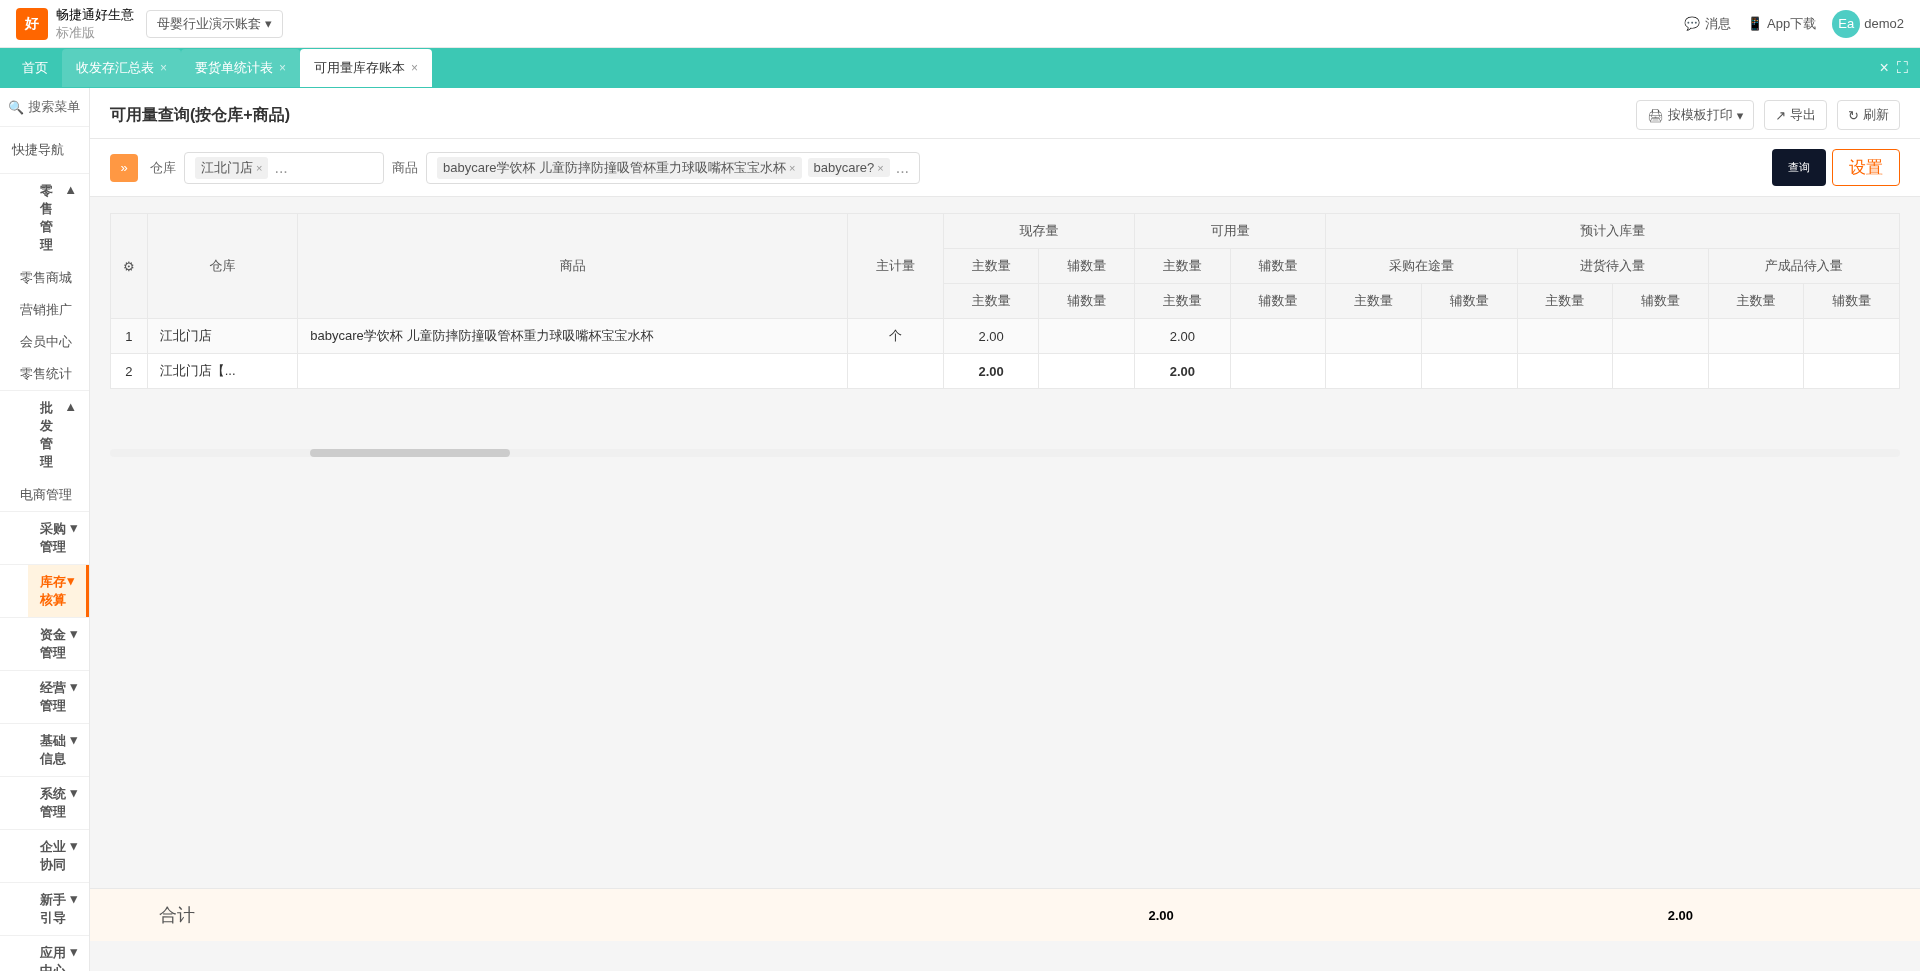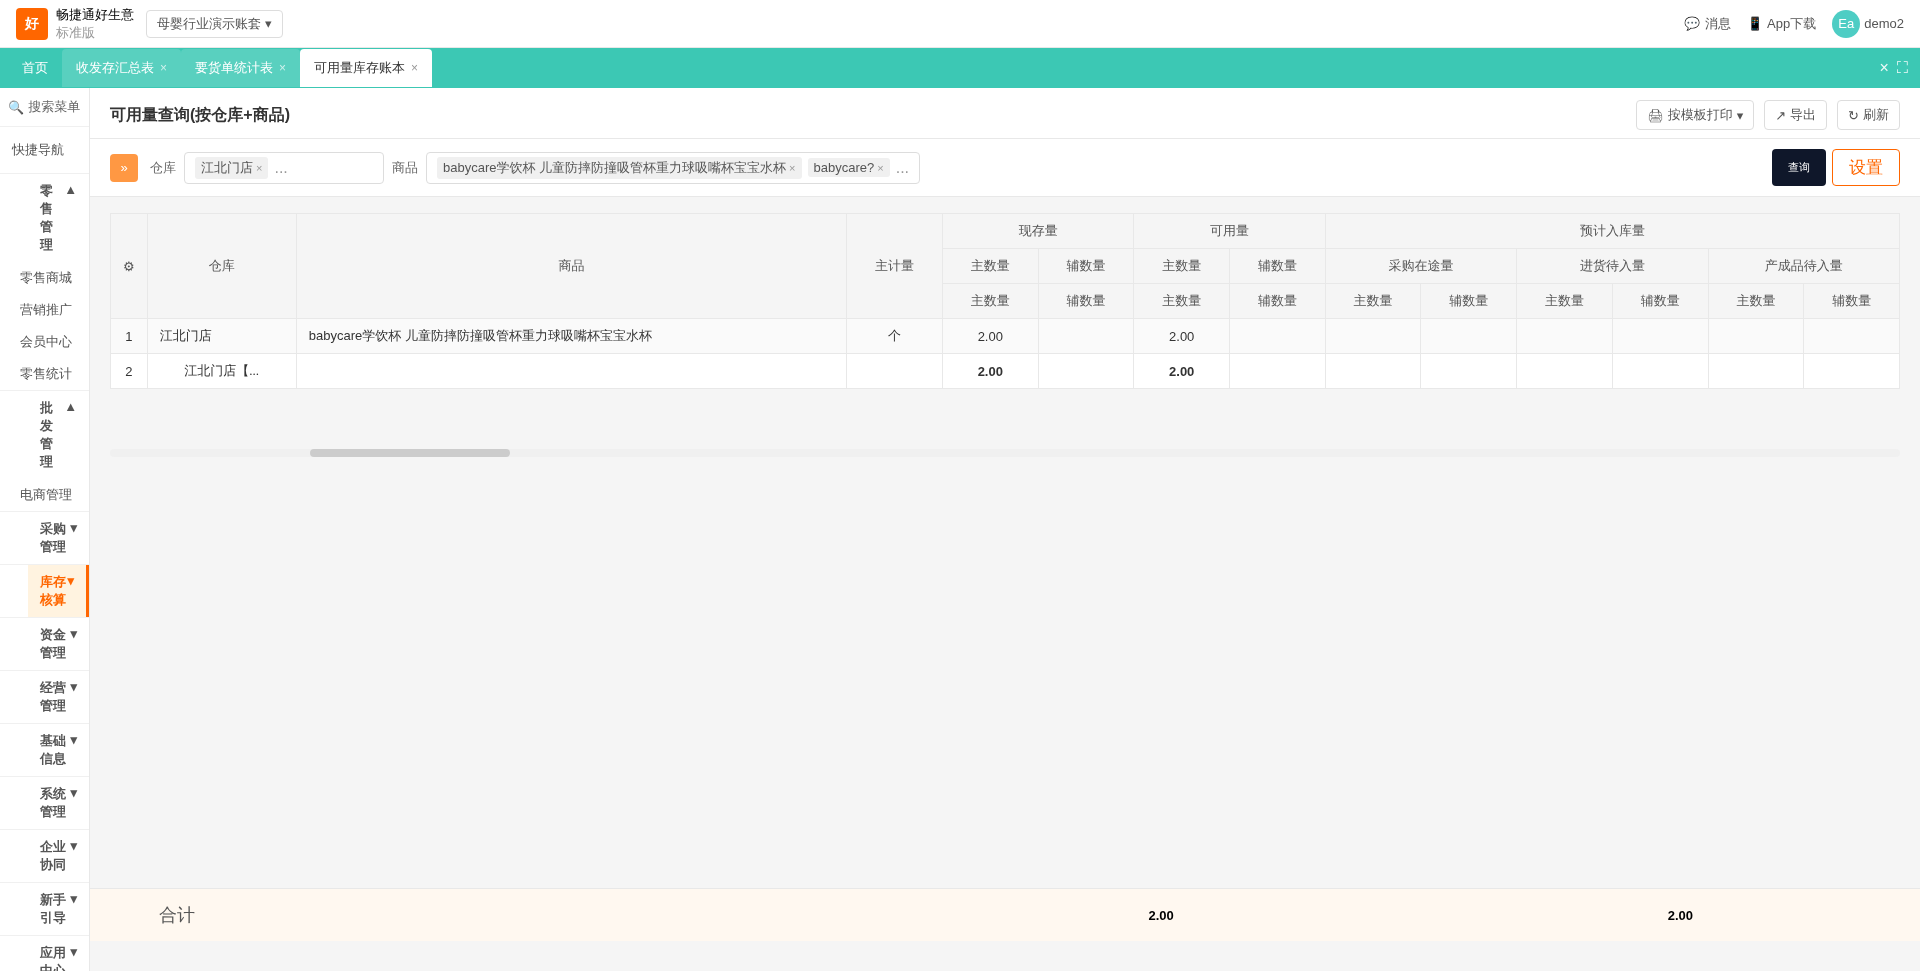--- a/index.html
+++ b/index.html
@@ -530,21 +530,21 @@
               <td></td>
               <td></td>
               <td></td>
               <td></td>
               <td></td>
               <td></td>
               <td></td>
             </tr>
             <tr class="row-even">
               <td>2</td>
-              <td style="text-align:center;font-family:Liberation Serif, serif;">江北门店【...</td>
+              <td style="text-align:left;">江北门店【...</td>
               <td></td>
               <td></td>
               <td style="font-weight:bold;">2.00</td>
               <td></td>
               <td style="font-weight:bold;">2.00</td>
               <td></td>
               <td></td>
               <td></td>
               <td></td>
               <td></td>

